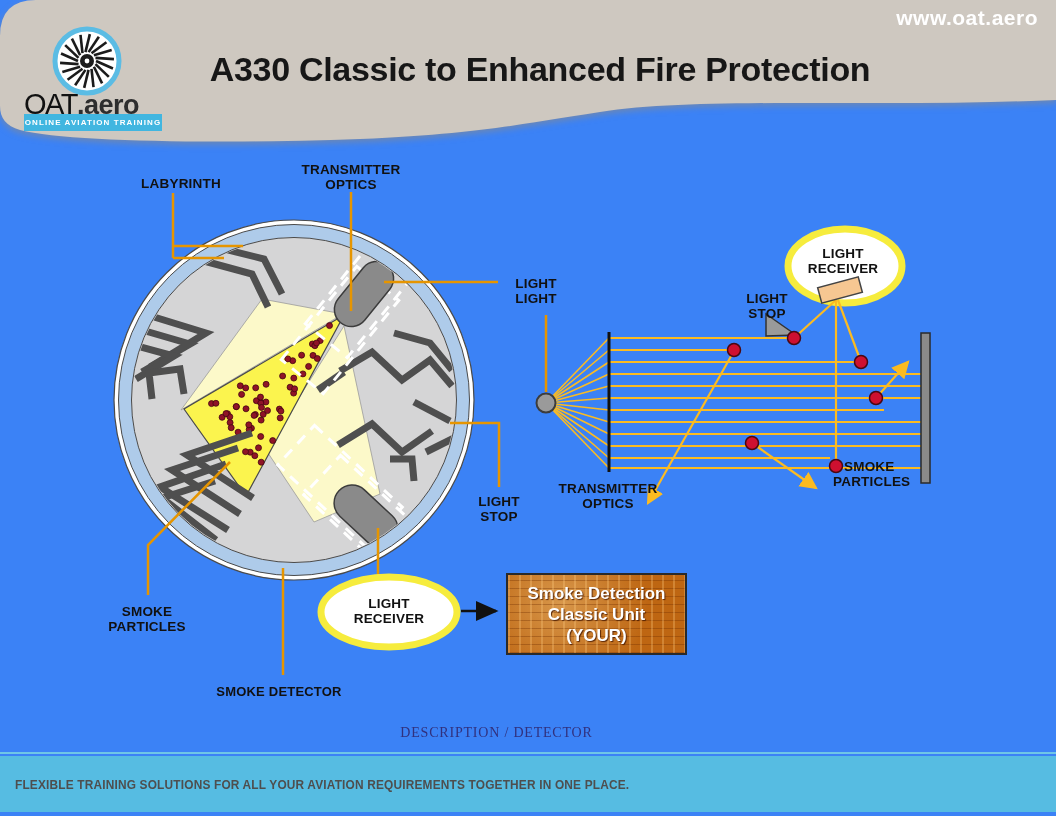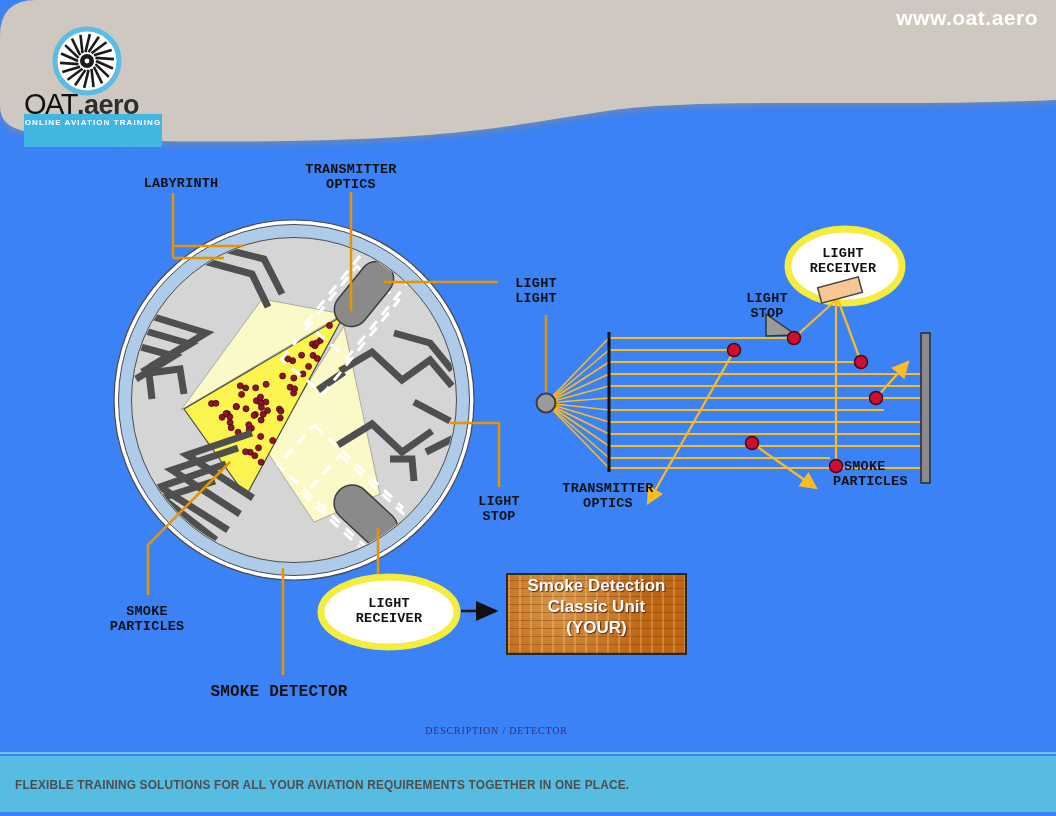--- a/index.html
+++ b/index.html
@@ -16,54 +16,54 @@
   .title {
     position:absolute; top:50px; left:168px; width:744px; text-align:center;
     font-size:34px; font-weight:bold; color:#171717; letter-spacing:-.3px;
   }
   .logo { position:absolute; top:26px; left:24px; width:140px; }
   .logo-turbine { position:absolute; left:28px; top:0; }
   .logo-word { position:absolute; top:62px; left:0; white-space:nowrap; }
   .logo-word .brand-bold { font-weight:400; font-size:29px; color:#111; letter-spacing:-1.5px; }
   .logo-word .brand-suffix { font-weight:700; font-size:27px; color:#2e2e2e; letter-spacing:-.5px; }
   .logo-banner {
-    position:absolute; top:88px; left:0; width:138px; height:33px; background:#41B6E0;
+    position:absolute; top:88px; left:0; width:138px; height:17px; background:#41B6E0;
     color:#fff; font-size:8px; font-weight:bold; letter-spacing:1.1px;
     text-align:center; line-height:17px; white-space:nowrap;
   }
   
   .lbl {
     position:absolute; transform:translate(-50%,-50%);
     font-weight:bold; font-size:13.5px; line-height:14.5px; text-align:center;
-    color:#111; letter-spacing:.2px; white-space:nowrap;font-family:Liberation Mono, monospace;
+    color:#111; letter-spacing:.2px; white-space:nowrap;
   }
   .lbl span { display:block; }
-  .lbl-big { font-size:16px; }
+  .lbl-big { font-size:13px; }
   .lbl-left { transform:translate(0,0); text-align:left; }
   .lbl-left .indent1 { margin-left:11px; }
   
   .sdcu {
     position:absolute; left:506px; top:573px; width:181px; height:82px;
     border:2px solid #2a2a2a; box-sizing:border-box;
     background-color:#BE6612;
     background-image:
       repeating-linear-gradient(90deg, rgba(255,205,130,.30) 0 2px, rgba(0,0,0,0) 2px 11px),
       repeating-linear-gradient(0deg, rgba(110,45,0,.35) 0 1px, rgba(0,0,0,0) 1px 8px),
       radial-gradient(circle at 30% 35%, rgba(255,225,160,.40), rgba(0,0,0,0) 65%);
-    display:flex; align-items:flex-start; justify-content:center;
+    display:flex; align-items:center; justify-content:center;
   }
   .sdcu-text {
     color:#fff; font-weight:bold; font-size:17px; line-height:21px; text-align:center;
     text-shadow:1px 1px 1px rgba(70,25,0,.85);
   }
   .sdcu-text span { display:block; }
   
   .section-title {
     position:absolute; top:725px; left:0; width:993px; text-align:center;
-    font-family:"Liberation Serif", serif; font-size:10px; color:#31317E;
+    font-family:"Liberation Serif", serif; font-size:14px; color:#31317E;
     letter-spacing:.8px;
   }
   .footer-line { position:absolute; top:752px; left:0; width:1056px; height:2px; background:#6FC6E6; }
   .footer-bar {
     position:absolute; top:756px; left:0; width:1056px; height:56px; background:#56BCE2;
     display:flex; align-items:center;
   }
   .footer-text {
     color:#4E4E4E; font-size:13.5px; font-weight:bold; letter-spacing:.2px;
     transform:scaleX(.88); transform-origin:left center; margin-left:15px; white-space:nowrap;
@@ -72,20 +72,21 @@
 </style>
 </head>
 <body>
 
 <div class="slide">
 
   <svg class="header-svg" width="1056" height="160">
     <path d="M36,0 L1056,0 L1056,100 C880,108 700,96 600,112 C520,124 478,134 360,139 C220,144 66,142 20,130 C6,126 0,118 0,106 L0,36 Q0,0 36,0 Z" fill="#CEC8C0" filter="drop-shadow(0 3px 3px rgba(150,140,125,.55))"></path>
   </svg>
   <div class="website">www.oat.aero</div>
+  <div class="title">A330 Classic to Enhanced Fire Protection</div>
 
   <div class="logo">
     <svg class="logo-turbine" width="70" height="70">
       <circle cx="35" cy="35" r="32" fill="#ffffff" stroke="#5BBCE4" stroke-width="5"></circle>
       <g id="turbine-spokes" stroke="#1b1b1b" stroke-width="2.6">
           <line x1="44" y1="35" x2="60.94849683439081" y2="42.46160251123107"></line>
           <line x1="43.457233587073176" y1="38.07818128993102" x2="56.831592635433125" y2="50.88652142542545"></line>
           <line x1="41.8943999880708" y1="40.785088487178854" x2="50.08147616465018" y2="57.39529139562798"></line>
           <line x1="39.5" y1="42.79422863405995" x2="41.51231108952754" y2="61.20285870421807"></line>
           <line x1="36.562833599002374" y1="43.86326977710987" x2="32.15766518553236" y2="61.84997454007108"></line>

